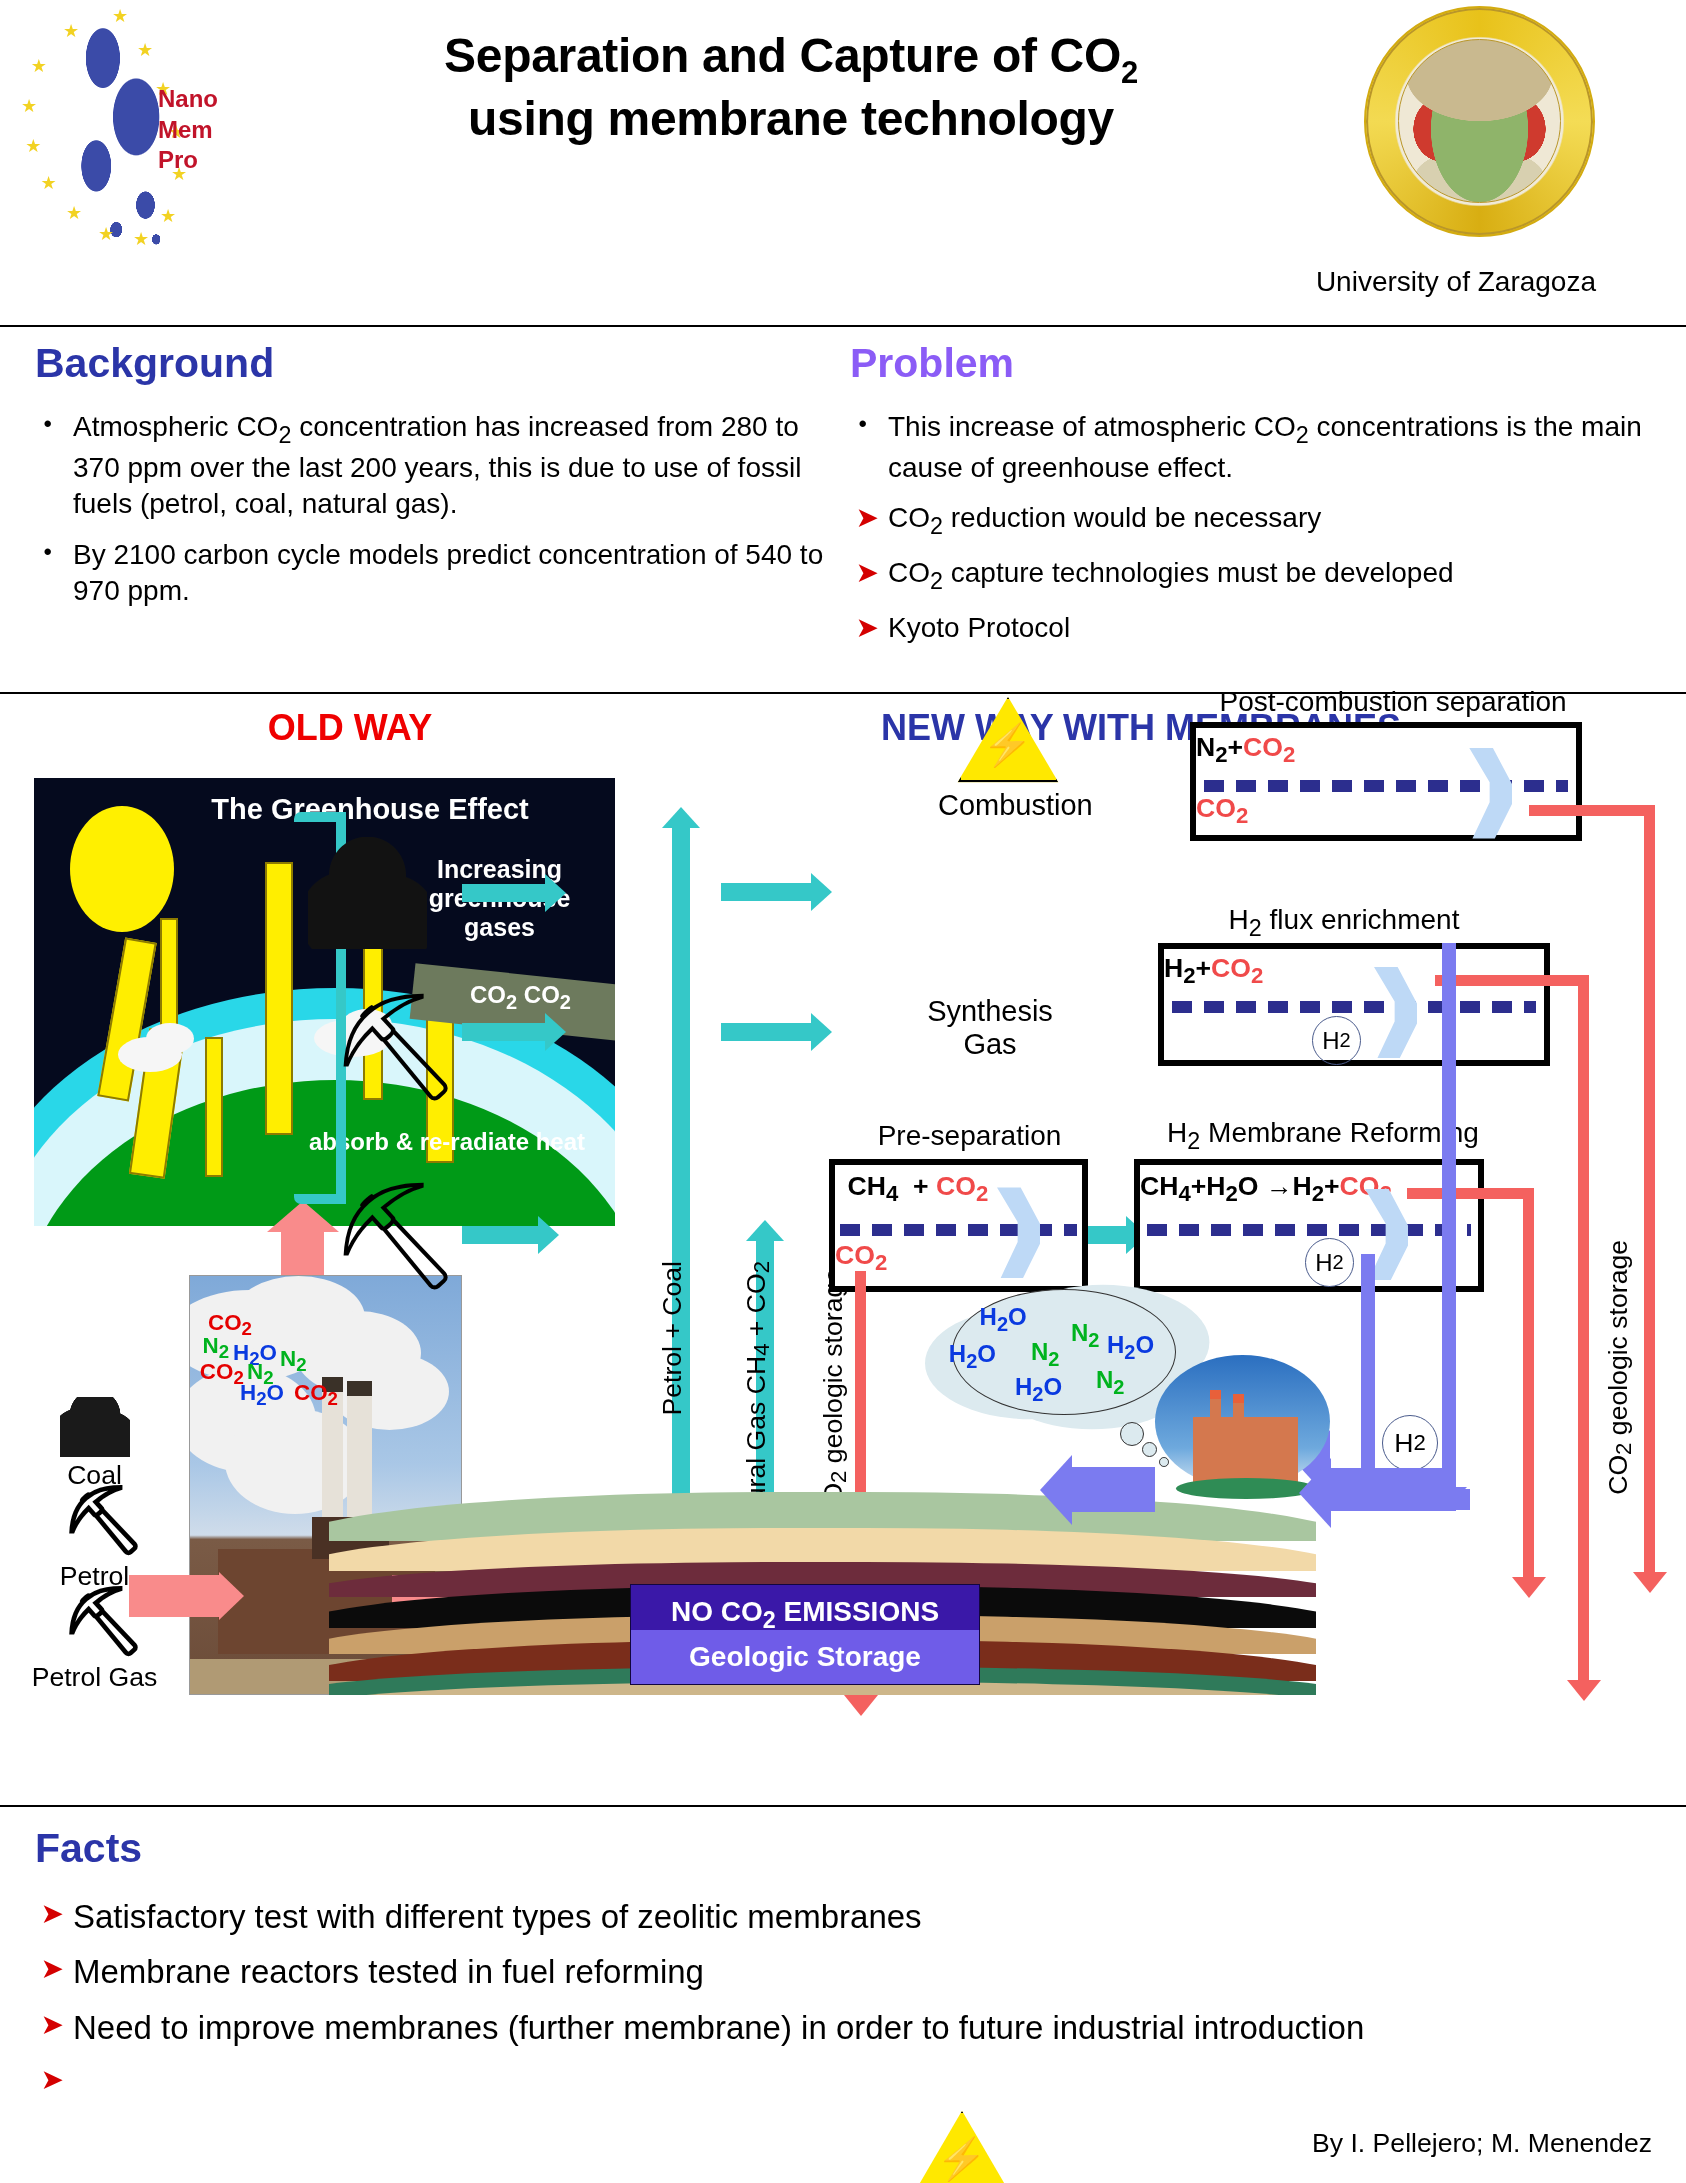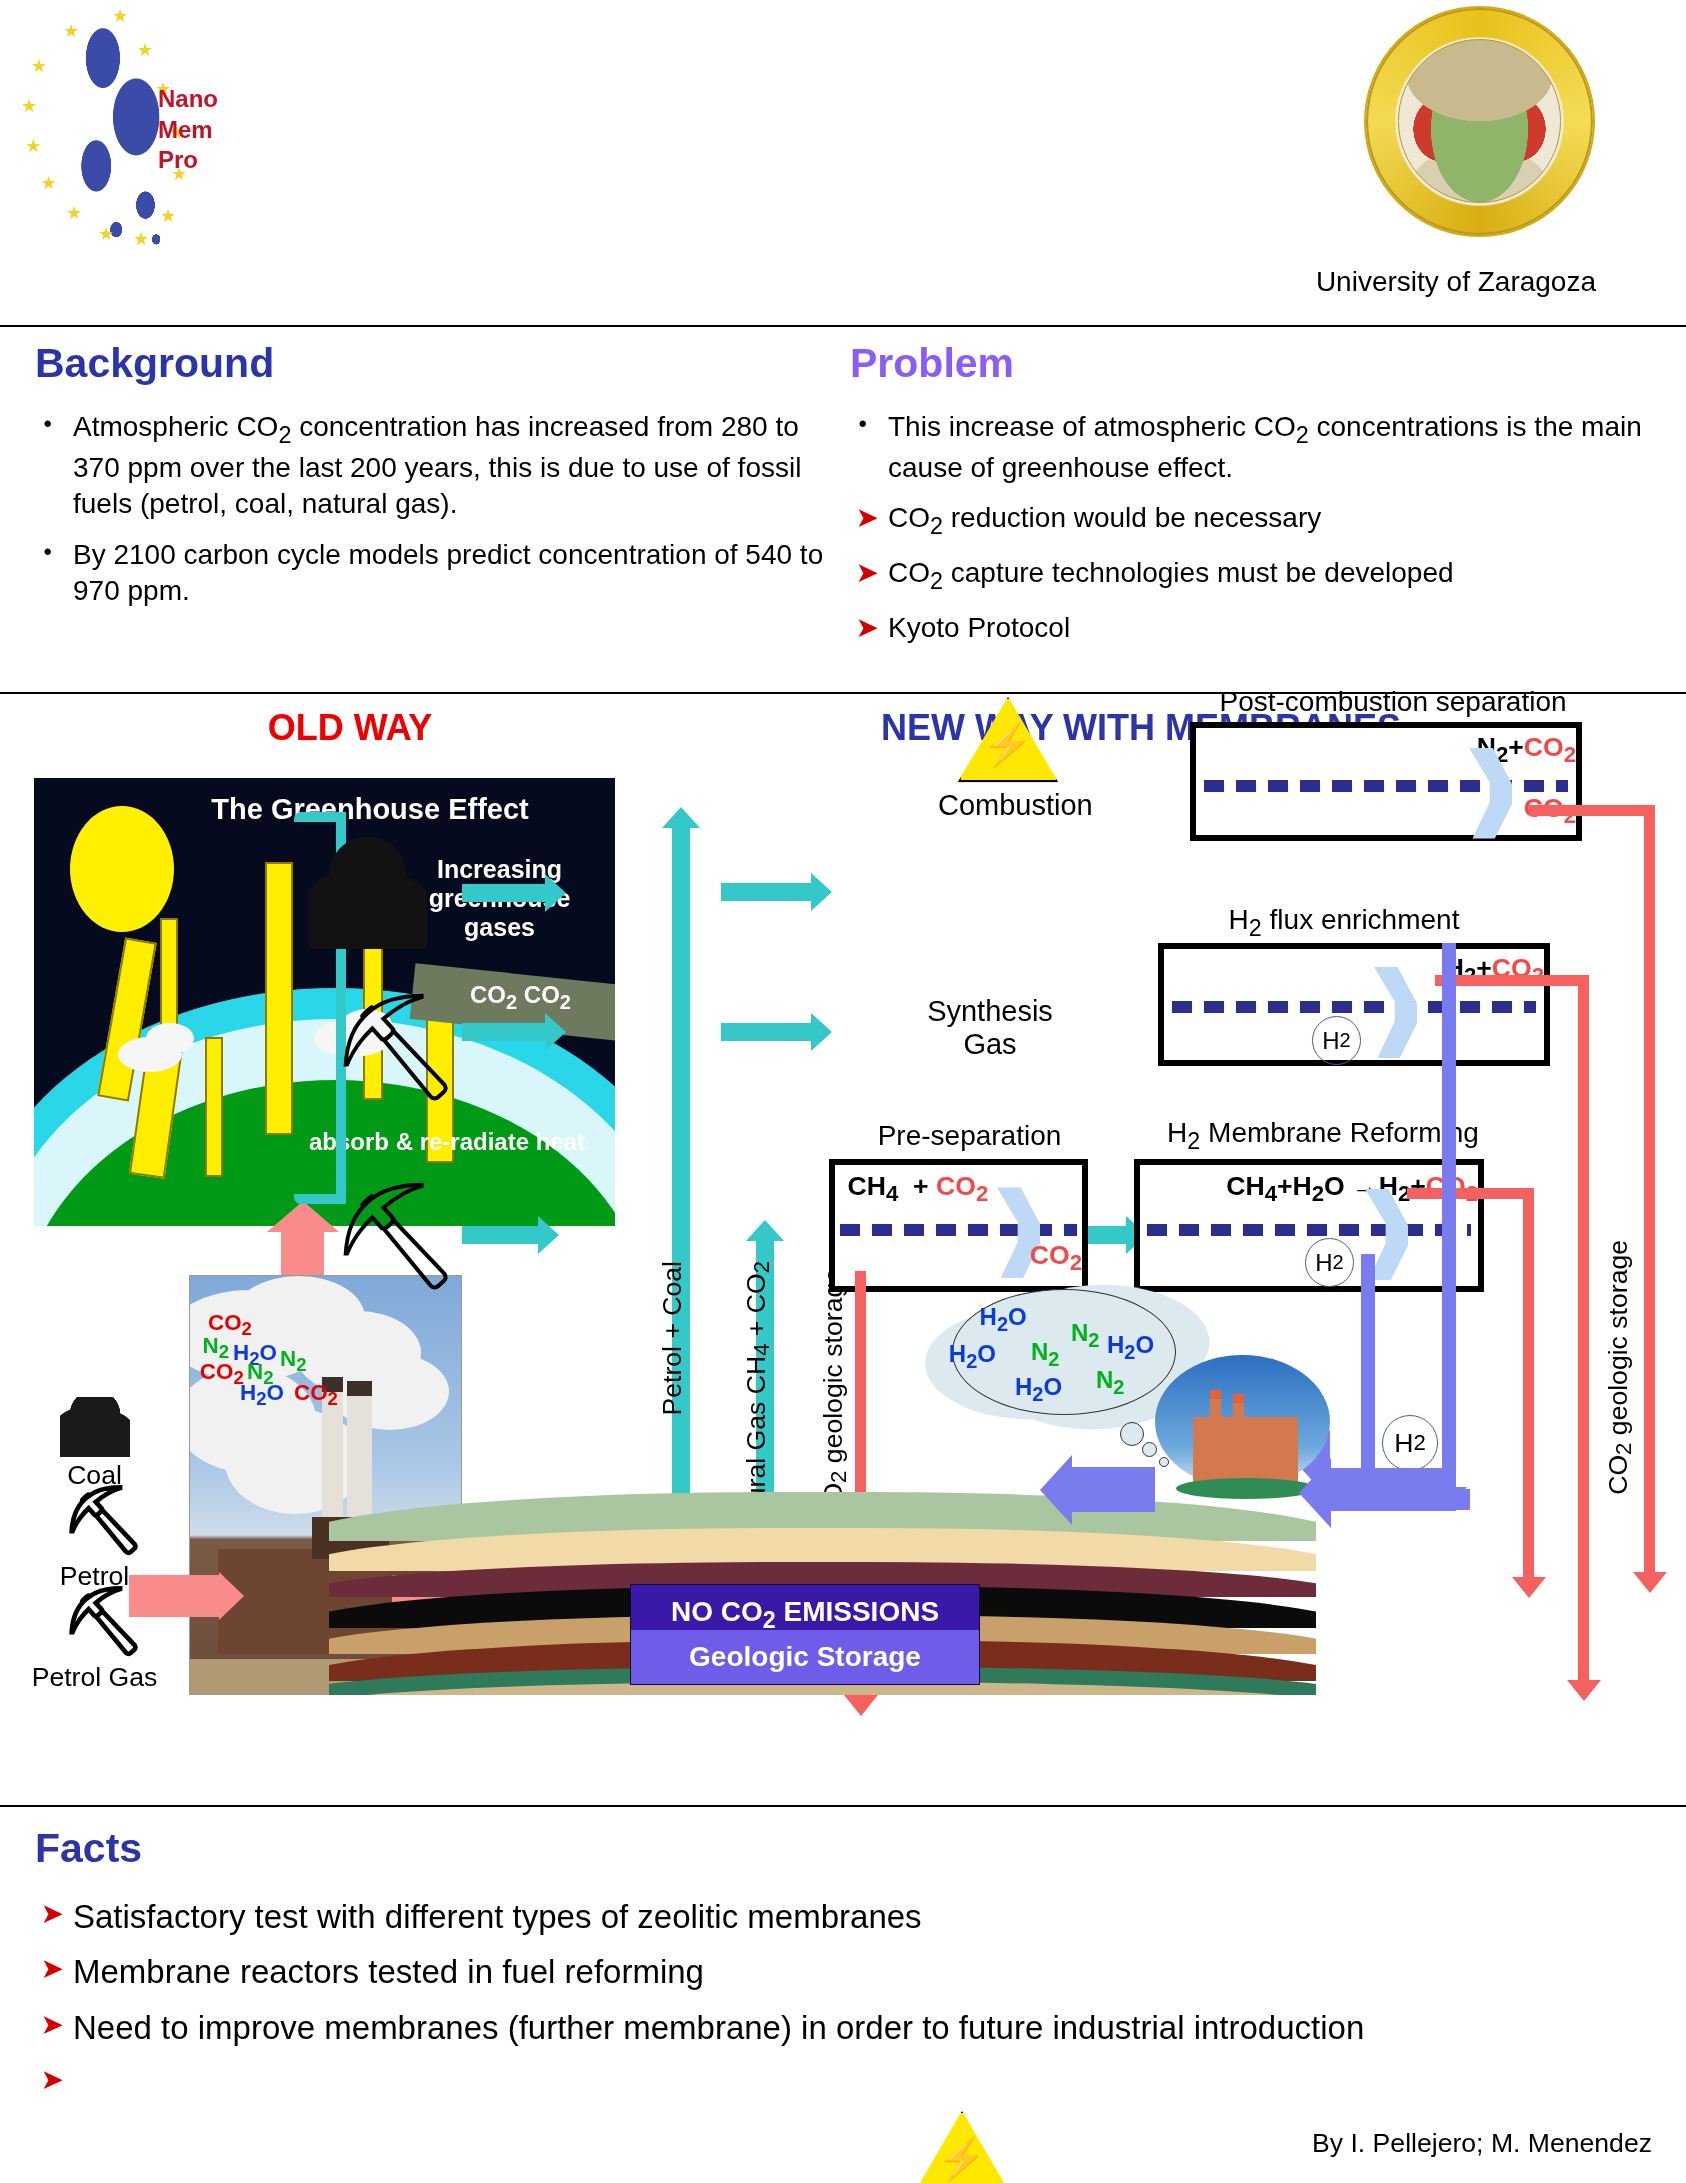--- a/index.html
+++ b/index.html
@@ -186,21 +186,21 @@
   }
 
   
   .flowbox {
     position:absolute; border:6.3px solid #000; background:#fff;
   }
   .membrane {
     position:absolute; left:2%; width:96%; height:12px;
     background: repeating-linear-gradient(to right, #2c2e8e 0 19.6px, transparent 19.6px 32px);
   }
-  .fb-top, .fb-bot { position:absolute; width:100%; text-align:right; font-size:26.6px; font-weight:bold; }
+  .fb-top, .fb-bot { position:absolute; width:100%; text-align:left; font-size:26.6px; font-weight:bold; }
   .boxtitle { position:absolute; font-size:28px; text-align:center; }
   .permarrow {
     position:absolute; width:43px; height:91px;
     background:#bed9f6;
     clip-path: polygon(0% 0%, 55% 0%, 100% 40%, 100% 62%, 60% 100%, 8% 100%, 48% 60%, 48% 38%);
   }
   .h2circle {
     position:absolute; width:49px; height:49px; border:1.4px solid #4a5b8c;
     border-radius:50%; display:flex; align-items:center; justify-content:center;
     font-size:24px;
@@ -330,20 +330,24 @@
     <span class="star" style="left:147px;top:116px;">★</span>
     <span class="star" style="left:134px;top:73px;">★</span>
     <span class="star" style="left:116px;top:34px;">★</span>
     <div class="nmp">
       <div>Nano</div>
       <div>Mem</div>
       <div>Pro</div>
     </div>
   </div>
 
+  <div id="poster-title" class="abs">
+    <div><span>Separation and Capture of CO</span><sub style="font-size:31px">2</sub></div>
+    <div>using membrane technology</div>
+  </div>
 
   <div id="uz-seal" class="abs">
     <div class="inner"></div>
     <div class="ring-text"></div>
   </div>
 
   <div id="university-label" class="abs">University of Zaragoza</div>
 </div>
 <div id="hr-top" class="abs"></div>
 

